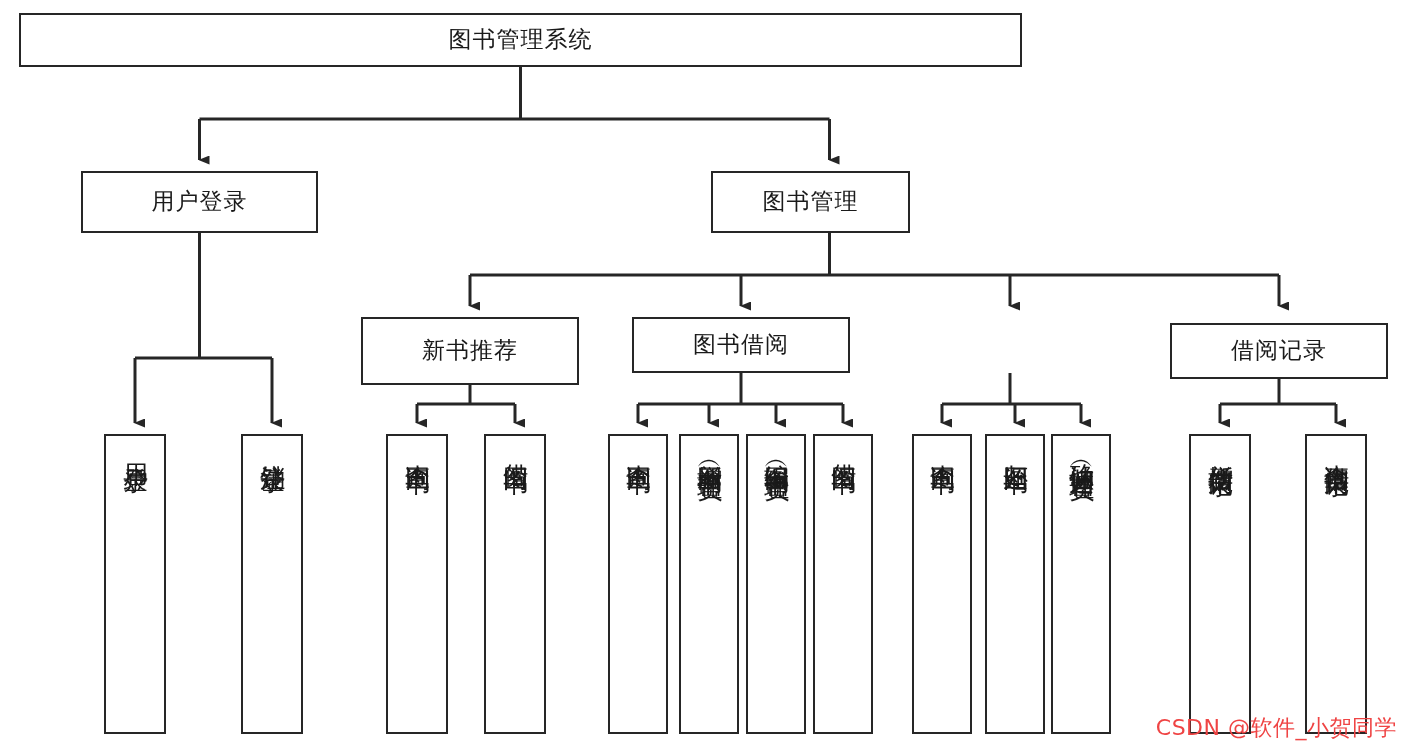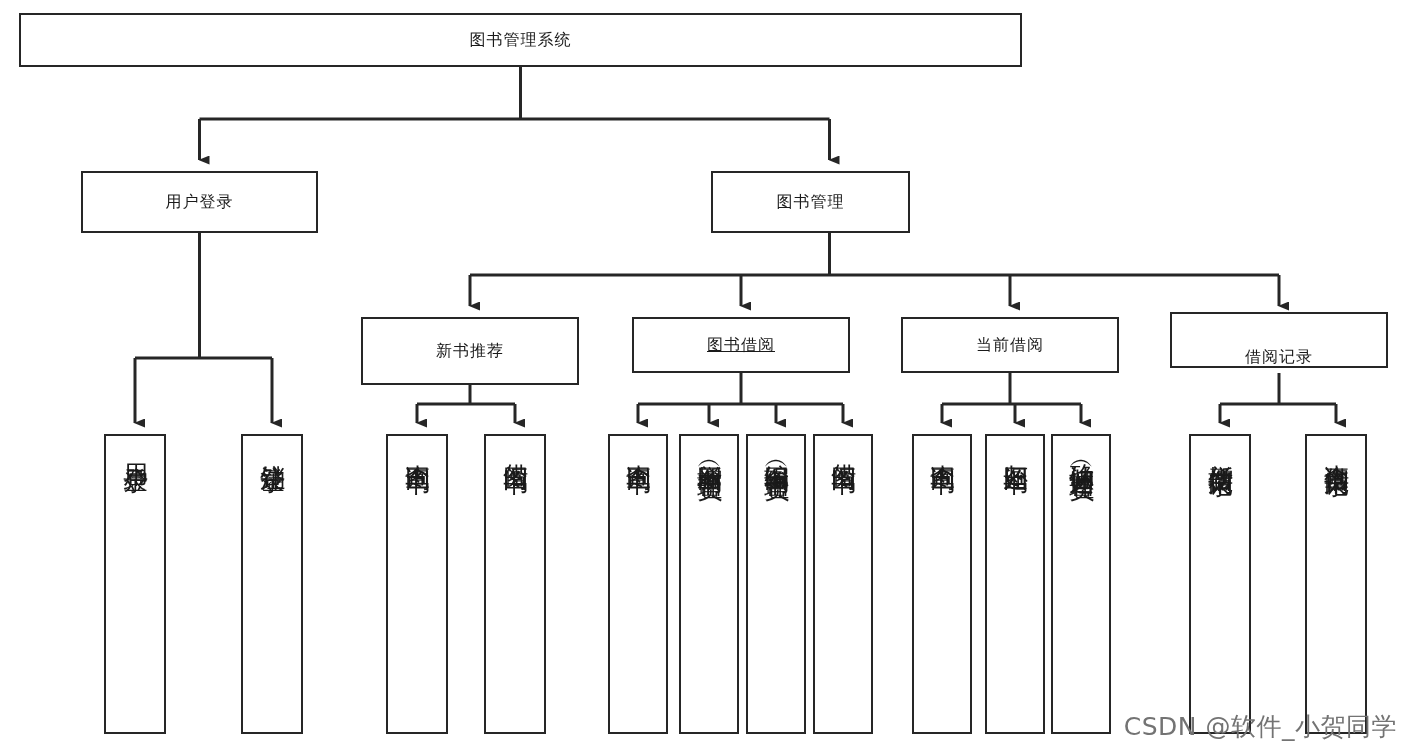--- a/index.html
+++ b/index.html
@@ -28,21 +28,21 @@
     position: absolute;
     box-sizing: border-box;
     border: 2px solid #262626;
     background: #ffffff;
     display: flex;
     align-items: center;
     justify-content: center;
     color: #1a1a1a;
   }
   .node.horizontal {
-    font-size: 16px;
+    font-size: 23px;
     letter-spacing: 1px;
     line-height: 1.1;
   }
   .node.vertical {
     align-items: flex-start;
     justify-content: center;
     padding-top: 8px;
   }
   .vtext {
     writing-mode: vertical-rl;
@@ -50,22 +50,22 @@
     font-size: 25px;
     line-height: 1.38;
     letter-spacing: 2px;
     white-space: nowrap;
     color: #1a1a1a;
   }
   #watermark {
     position: absolute;
     right: 8px;
     bottom: 4px;
-    font-size: 25px;
-    color: #737373;
+    font-size: 22px;
+    color: #ef4444;
     letter-spacing: 0.5px;
     white-space: nowrap;
     pointer-events: none;
   }
 </style>
 </head>
 <body>
 
 <div id="canvas">
 
@@ -120,27 +120,24 @@
   <div class="node horizontal" style="left: 81px; top: 171px; width: 237px; height: 62px;">
     <span>用户登录</span>
   </div>
   <div class="node horizontal" style="left: 711px; top: 171px; width: 199px; height: 62px;">
     <span>图书管理</span>
   </div>
 
   <div class="node horizontal" style="left: 361px; top: 317px; width: 218px; height: 68px;">
     <span>新书推荐</span>
   </div>
-  <div class="node horizontal" style="left: 632px; top: 317px; width: 218px; height: 56px; text-decoration: underline;">
+  <div class="node horizontal" style="left: 632px; top: 317px; width: 218px; height: 56px;">
     <span>图书借阅</span>
   </div>
-  <div class="node horizontal" style="left: 901px; top: 317px; width: 218px; height: 56px;">
-    <span>当前借阅</span>
-  </div>
-  <div class="node horizontal" style="left: 1170px; top: 312px; width: 218px; height: 56px; align-items: flex-end;">
+  <div class="node horizontal" style="left: 1170px; top: 323px; width: 218px; height: 56px;">
     <span>借阅记录</span>
   </div>
 
   <div class="node vertical" style="left: 104px; top: 434px; width: 62px; height: 300px;">
     <span class="vtext">用户登录</span>
   </div>
   <div class="node vertical" style="left: 241px; top: 434px; width: 62px; height: 300px;">
     <span class="vtext">注销登录</span>
   </div>
   <div class="node vertical" style="left: 386px; top: 434px; width: 62px; height: 300px;">

